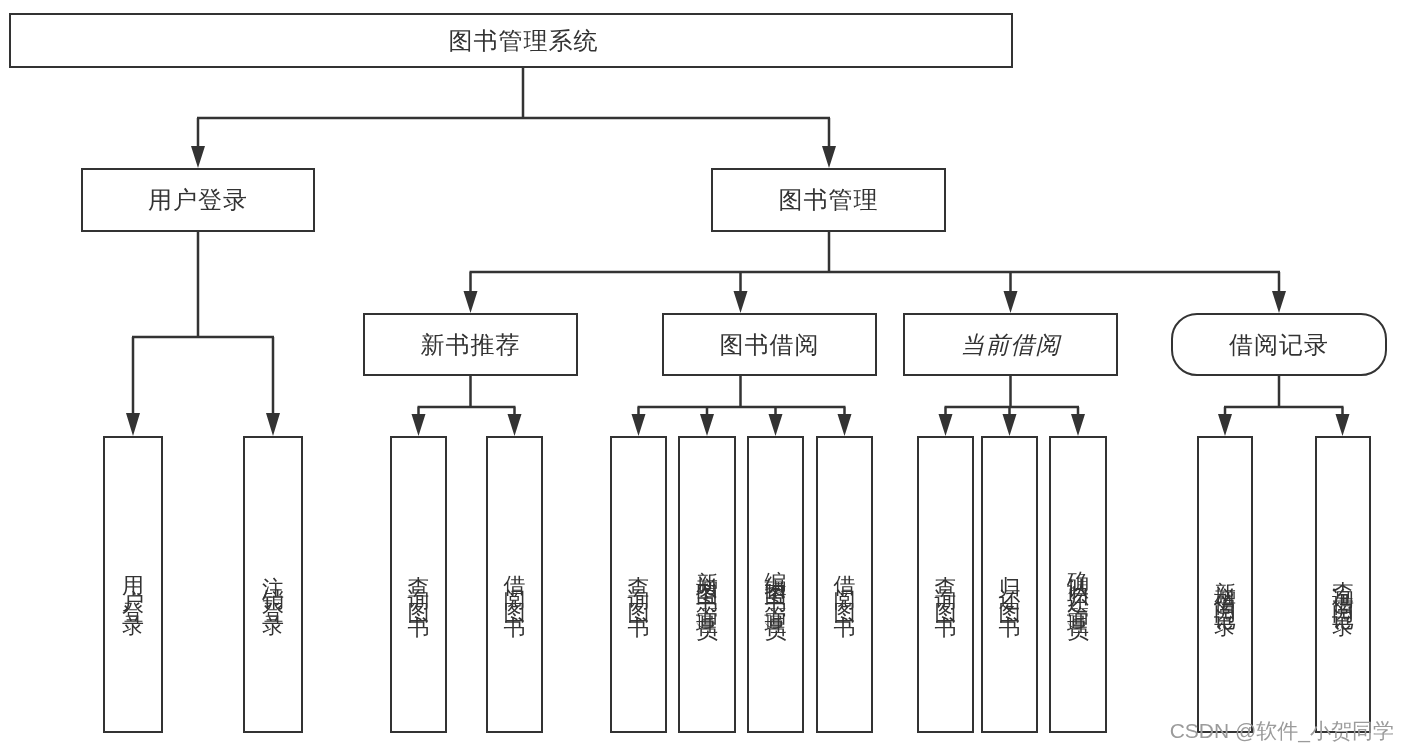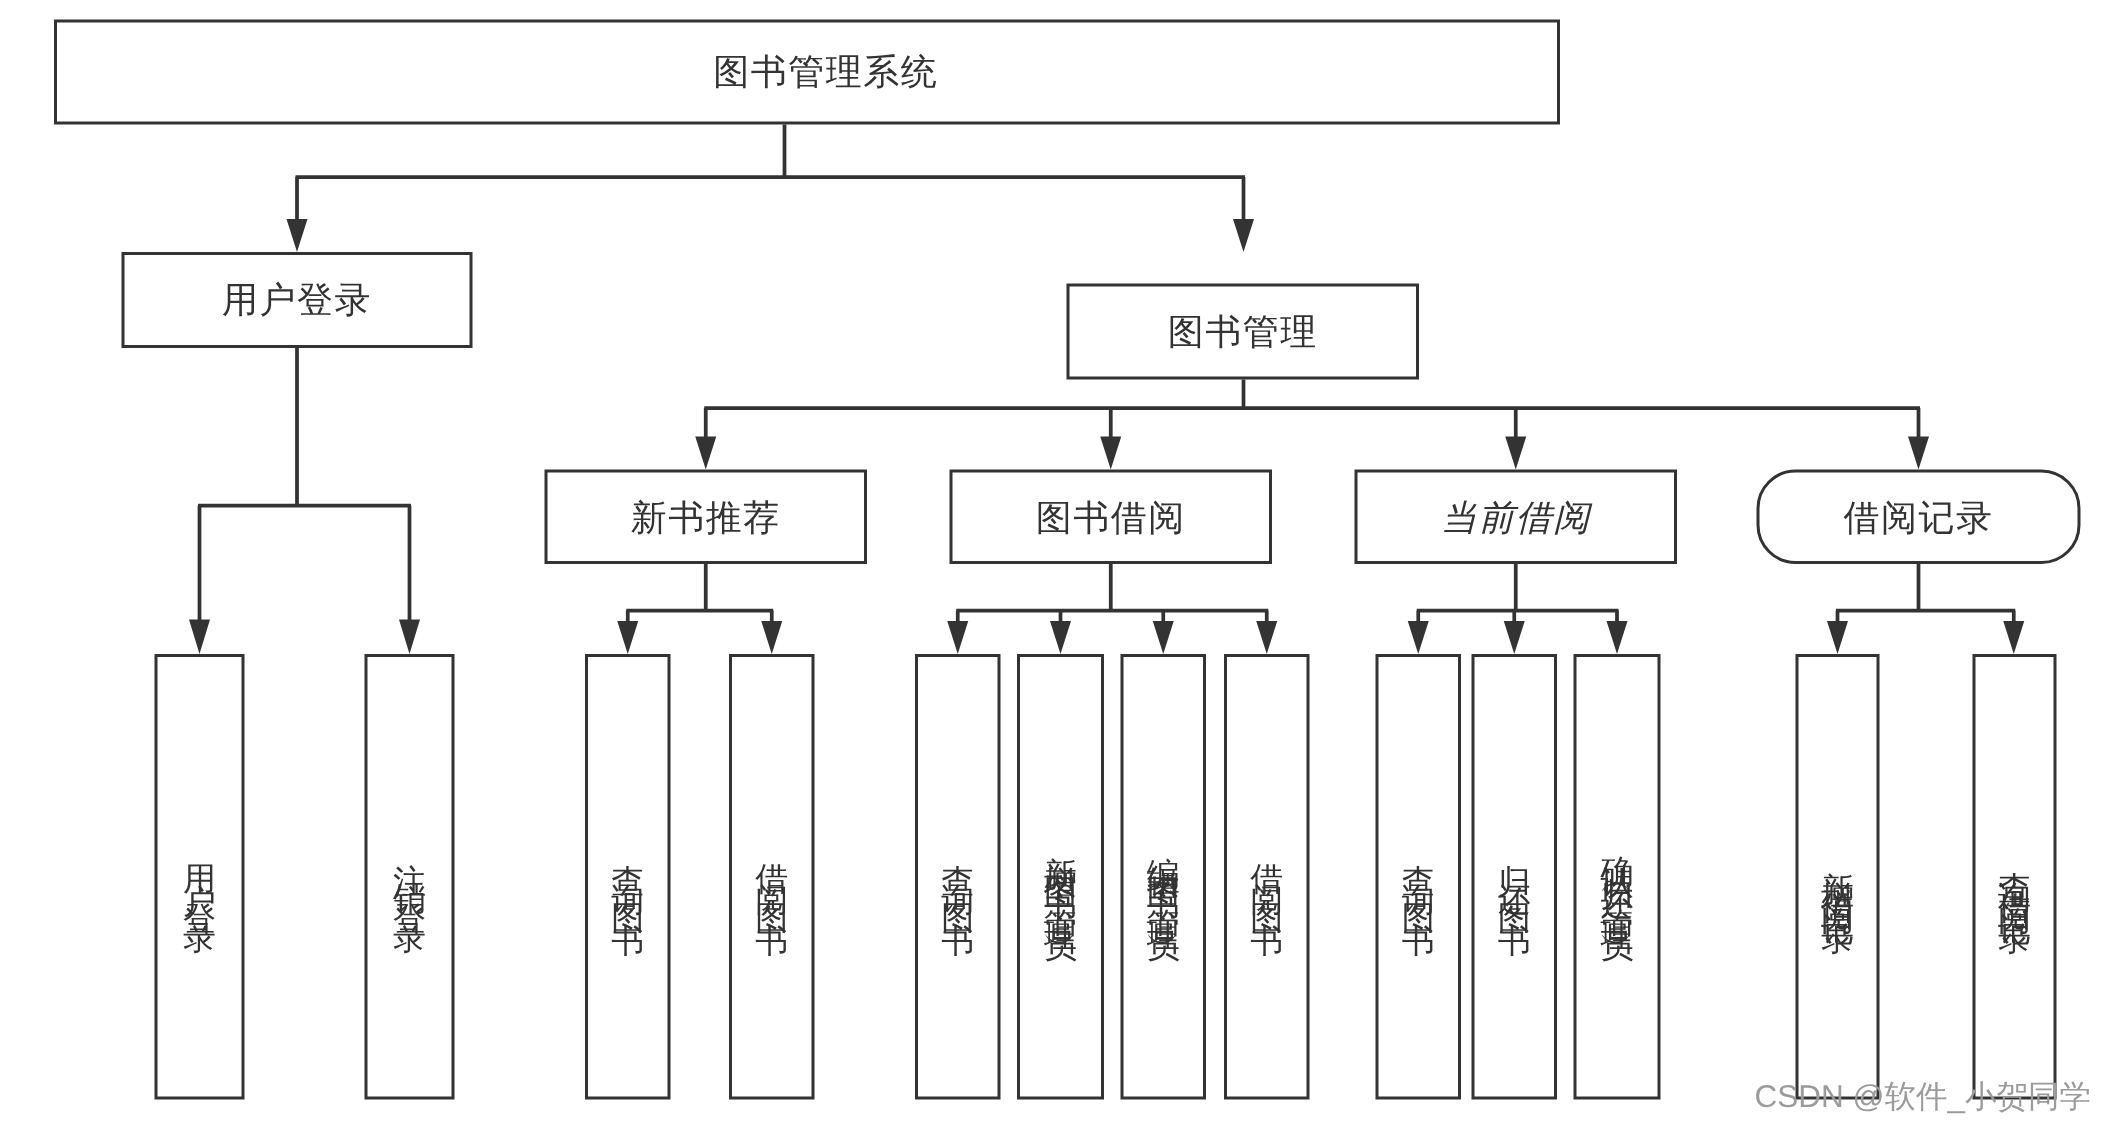--- a/index.html
+++ b/index.html
@@ -76,27 +76,27 @@
          M700 414 L714 414 L707 436 Z
          M768.5 414 L782.5 414 L775.5 436 Z
          M837.5 414 L851.5 414 L844.5 436 Z
          M938.5 414 L952.5 414 L945.5 436 Z
          M1002.5 414 L1016.5 414 L1009.5 436 Z
          M1071 414 L1085 414 L1078 436 Z
          M1218 414 L1232 414 L1225 436 Z
          M1335.5 414 L1349.5 414 L1342.5 436 Z" fill="#333333" stroke="none"></path>
   </svg>
 
-  <div class="node h" style="left:36px; top:13px; width:1004px; height:70px;padding-left:25px;">图书管理系统</div>
+  <div class="node h" style="left:9px; top:13px; width:1004px; height:55px;padding-left:25px;">图书管理系统</div>
 
   <div class="node h" style="left:81px; top:168px; width:234px; height:64px;">用户登录</div>
-  <div class="node h" style="left:711px; top:168px; width:235px; height:64px;margin-top:21px;">图书管理</div>
+  <div class="node h" style="left:711px; top:168px; width:235px; height:64px;">图书管理</div>
 
   <div class="node h" style="left:363px; top:313px; width:215px; height:63px;">新书推荐</div>
-  <div class="node h" style="left:633px; top:313px; width:215px; height:63px;">图书借阅</div>
+  <div class="node h" style="left:662px; top:313px; width:215px; height:63px;">图书借阅</div>
   <div class="node h" style="left:903px; top:313px; width:215px; height:63px;font-style:italic;">当前借阅</div>
   <div class="node h" style="left:1171px; top:313px; width:216px; height:63px;border-radius:26px;">借阅记录</div>
 
   <div class="node v sp4" style="left:103px; top:436px; width:60px; height:297px;">用户登录</div>
   <div class="node v sp4" style="left:243px; top:436px; width:60px; height:297px;">注销登录</div>
 
   <div class="node v sp4" style="left:390px; top:436px; width:57px; height:297px;">查询图书</div>
   <div class="node v sp4" style="left:486px; top:436px; width:57px; height:297px;">借阅图书</div>
 
   <div class="node v sp4" style="left:610px; top:436px; width:57px; height:297px;">查询图书</div>

